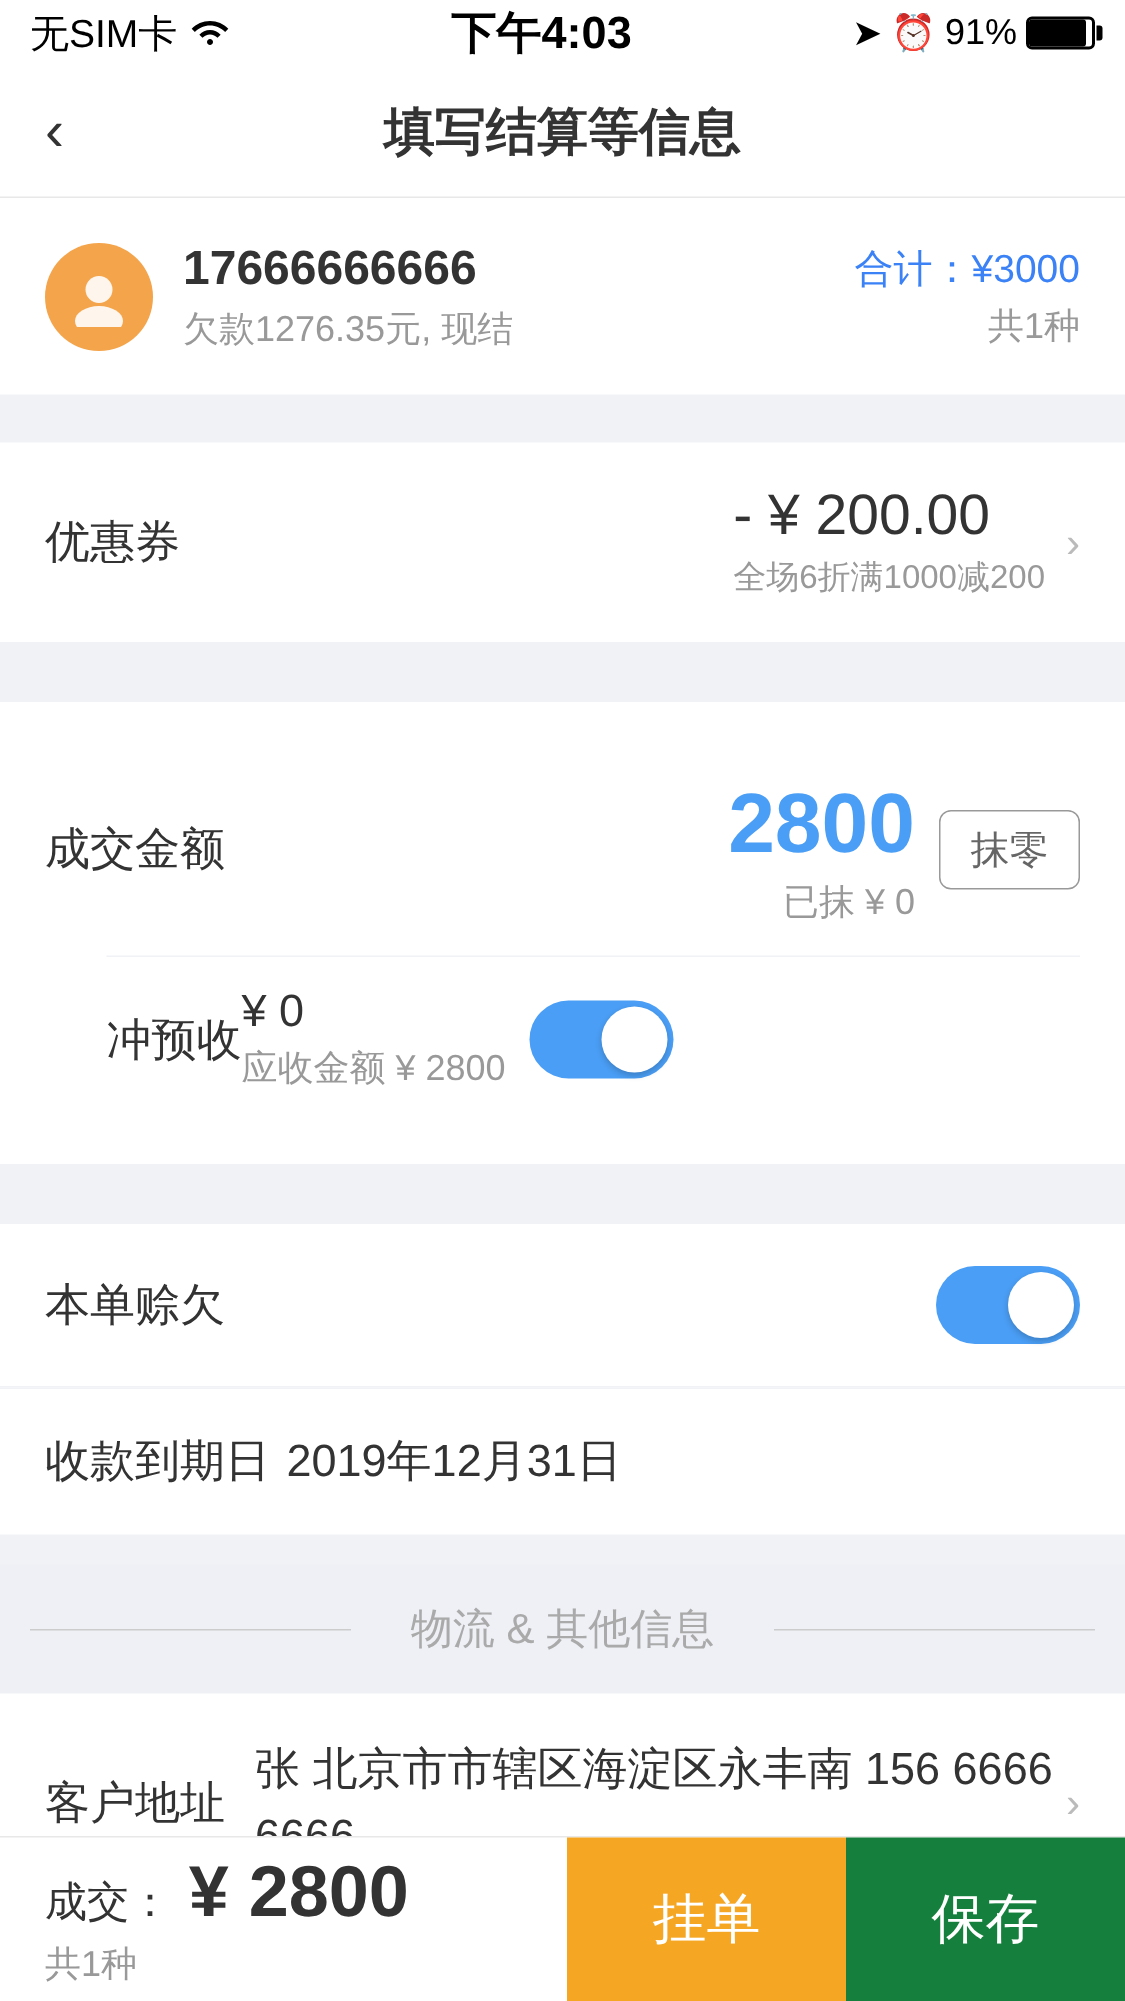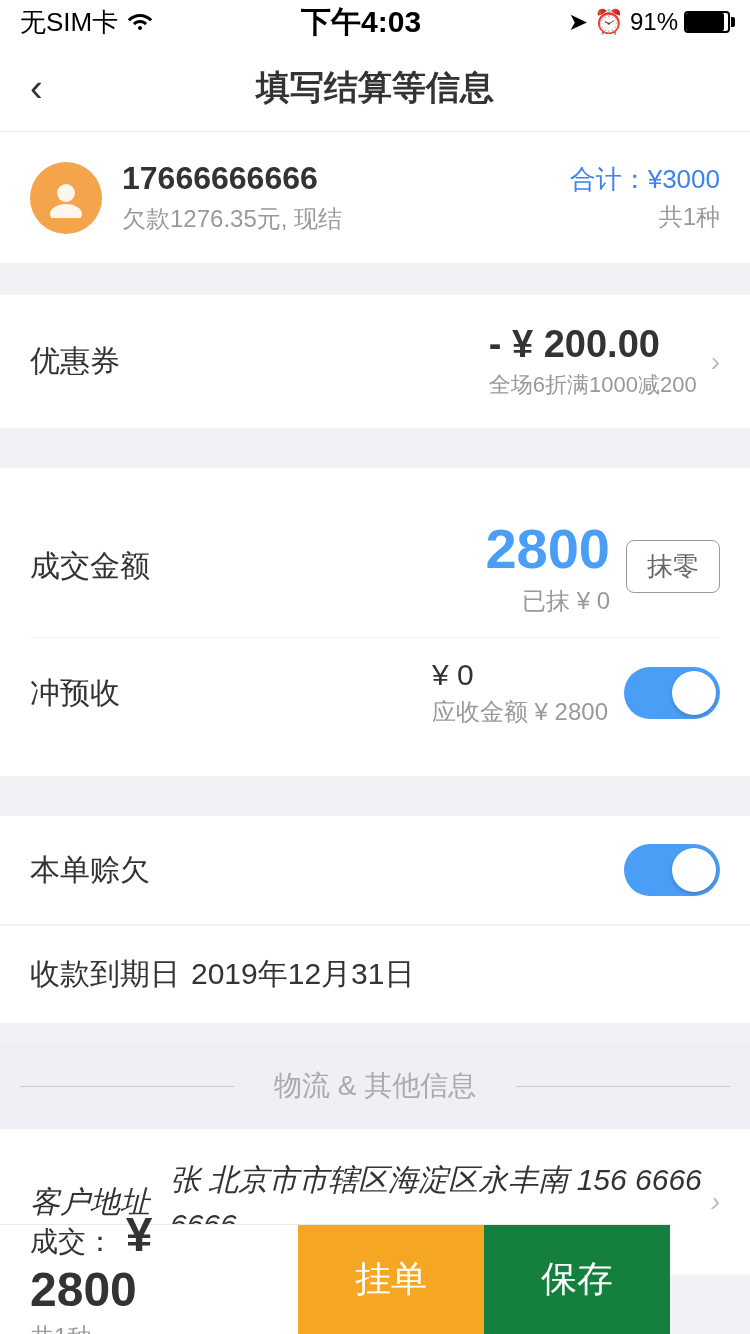--- a/index.html
+++ b/index.html
@@ -95,21 +95,21 @@
     .coupon-section {
       background: #fff;
       padding: 28px 30px;
       margin-bottom: 20px;
       display: flex;
       align-items: center;
       justify-content: space-between;
     }
     .coupon-label { font-size: 30px; color: #333; }
     .coupon-right { display: flex; align-items: center; gap: 10px; }
-    .coupon-amount { font-size: 38px; color: #333; font-weight: 700; }
+    .coupon-amount { font-size: 38px; color: #333; font-weight: 400; }
     .coupon-desc { font-size: 22px; color: #999; text-align: right; margin-top: 4px; }
     .chevron { font-size: 28px; color: #bbb; margin-left: 4px; }
 
     
     .section-divider { height: 20px; background: #f0f2f5; }
 
     
     .deal-section {
       background: #fff;
       padding: 28px 30px;
@@ -130,23 +130,23 @@
       font-size: 26px;
       color: #666;
       background: #fff;
       cursor: pointer;
     }
     .deal-sub { font-size: 24px; color: #999; text-align: right; margin-top: 4px; }
 
     .prepay-row {
       display: flex;
       align-items: center;
-      justify-content: space-between;
       padding: 20px 0;
       border-top: 1px solid #f0f2f5;
+      margin-left: 41px;
     }
     .prepay-label { font-size: 30px; color: #333; }
     .prepay-right { display: flex; align-items: center; gap: 16px; }
     .prepay-amount { font-size: 30px; color: #333; font-weight: 500; }
     .prepay-sub { font-size: 24px; color: #999; text-align: right; margin-top: 4px; }
 
     
     .toggle {
       width: 96px; height: 52px; border-radius: 26px;
       background: #4a9ef5;
@@ -204,36 +204,35 @@
     }
     .logistics-text { font-size: 28px; color: #aaa; white-space: nowrap; padding: 0 20px; }
 
     
     .address-section {
       background: #fff;
       padding: 28px 30px;
       display: flex;
       align-items: center;
       justify-content: space-between;
-      font-style: italic;
     }
     .address-label { font-size: 30px; color: #333; flex-shrink: 0; margin-right: 20px; }
     .address-value { font-size: 30px; color: #333; flex: 1; line-height: 1.5; }
 
     
     .empty-area {
       height: 200px;
       background: #f0f2f5;
     }
 
     
     .bottom-bar {
       position: fixed;
       bottom: 0;
-      width: 670px;
+      width: 750px;
       height: 110px;
       background: #fff;
       display: flex;
       align-items: center;
       border-top: 1px solid #e8e8e8;
     }
     .bottom-info {
       flex: 1;
       padding: 0 30px;
     }

